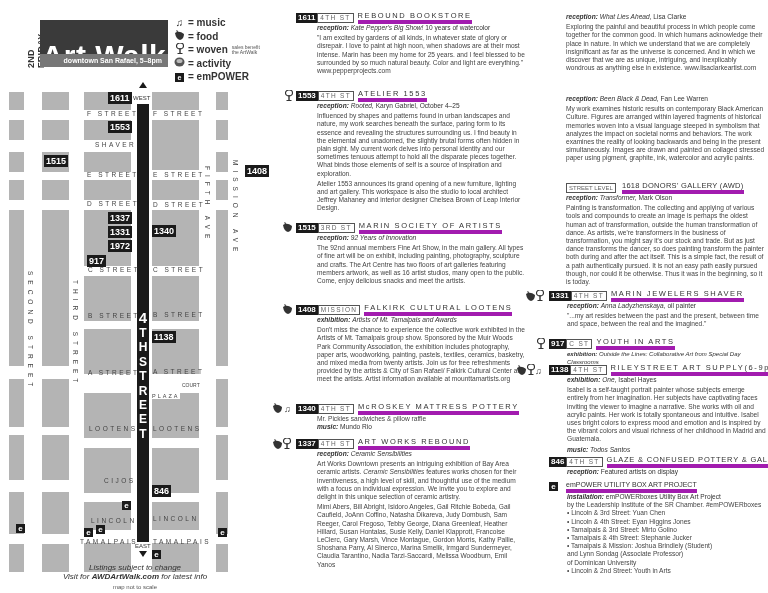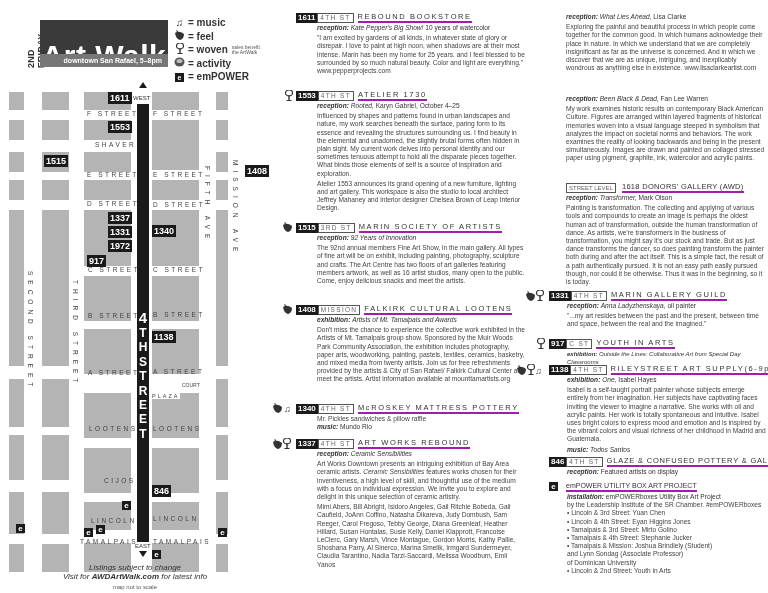--- a/index.html
+++ b/index.html
@@ -36,21 +36,21 @@
   .map-foot { position: absolute; left: 60px; width: 150px; text-align: center; font: italic 8px "Liberation Sans", sans-serif; color: #333; }
   .map-foot b { font-weight: bold; }
   .map-note { position: absolute; left: 60px; width: 150px; text-align: center; font: 6px "Liberation Sans", sans-serif; color: #555; }
 
   
   .listing { position: absolute; }
   .l-head { display: flex; align-items: center; height: 11px; white-space: nowrap; }
   .l-icons { position: absolute; display: flex; align-items: center; font-size: 9px; color: #333; }
   .l-num { background: #1a1a1a; color: #fff; font: bold 8px "Liberation Sans", sans-serif; padding: 0 2px; line-height: 10px; height: 10px; }
   .l-st { border: 1px solid #555; font: 6.5px "Liberation Sans", sans-serif; color: #666; padding: 0 2px; line-height: 8px; height: 10px; letter-spacing: 1.3px; margin-right: 4px; }
-  .l-name { font: 7.5px "Liberation Sans", sans-serif; color: #333; letter-spacing: 1.6px; border-bottom: 2px solid #a21caf; line-height: 9px; }
+  .l-name { font: 7.5px "Liberation Sans", sans-serif; color: #333; letter-spacing: 1.6px; border-bottom: 4px solid #a21caf; line-height: 9px; }
   .l-body { font: 6.6px "Liberation Sans", sans-serif; color: #444; line-height: 8.2px; margin-top: 1px; }
   .l-body p { margin-bottom: 2px; }
   .l-body .lead { color: #333; }
   .l-body .lead b { font-style: italic; font-weight: bold; }
   .l-body .lead i { font-style: italic; }
   .l-body ul { list-style: none; }
   .l-body li::before { content: "• "; }
   .l-body li.cont::before { content: "  "; }
   .lvl-tag { border: 1px solid #555; font: 6px "Liberation Sans", sans-serif; color: #666; padding: 0 2px; line-height: 8px; height: 10px; margin-right: 6px; }
 </style>
@@ -68,21 +68,21 @@
       <span class="ico">♫</span>
       <span>= music</span>
     </div>
     <div class="legend-row">
       <span class="ico">
         <svg width="11" height="10" viewBox="0 0 11 10">
             <path d="M1 3 Q5 0 10 4 Q10 9 6 10 Q2 9 1 3Z" fill="#333"></path>
             <path d="M2 1 L5 3 L3 0Z" fill="#333"></path>
           </svg>
       </span>
-      <span>= feel</span>
+      <span>= food</span>
     </div>
     <div class="legend-row">
       <span class="ico">
         <svg width="8" height="11" viewBox="0 0 8 11">
             <ellipse cx="4" cy="3" rx="3.5" ry="3" fill="none" stroke="#333" stroke-width="1.2"></ellipse>
             <rect x="3.3" y="5" width="1.4" height="5" fill="#333"></rect>
             <rect x="1.5" y="10" width="5" height="1" fill="#333"></rect>
           </svg>
       </span>
       <span>= woven</span>
@@ -250,21 +250,21 @@
   <span class="l-icons" style="left:-11px;top:0;">
     <svg width="8" height="11" viewBox="0 0 8 11">
         <ellipse cx="4" cy="3" rx="3.5" ry="3" fill="none" stroke="#333" stroke-width="1.2"></ellipse>
         <rect x="3.3" y="5" width="1.4" height="5" fill="#333"></rect>
         <rect x="1.5" y="10" width="5" height="1" fill="#333"></rect>
       </svg>
   </span>
   <div class="l-head">
     <span class="l-num">1553</span>
     <span class="l-st">4TH ST</span>
-    <span class="l-name">ATELIER 1730</span>
+    <span class="l-name">ATELIER 1553</span>
   </div>
   <div class="l-body" style="padding-left:21px;">
     <p class="lead"><b>reception:</b> <i>Rooted,</i><span> Karyn Gabriel, October 4–25</span></p>
     <p>Influenced by shapes and patterns found in urban landscapes and nature, my work searches beneath the surface, paring form to its essence and revealing the structures surrounding us. I find beauty in the elemental and unadorned, the slightly brutal forms often hidden in plain sight. My current work delves into personal identity and our sometimes tenuous attempt to hold all the disparate pieces together. What binds those elements of self is a source of inspiration and exploration.</p>
     <p>Atelier 1553 announces its grand opening of a new furniture, lighting and art gallery. This workspace is also the studio to local architect Jeffrey Mahaney and interior designer Chelsea Brown of Leap Interior Design.</p>
   </div>
 </div>
 
 <div class="listing" style="left:296px;top:222px;width:230px;">
   <span class="l-icons" style="left:-14px;top:0;">
@@ -378,21 +378,21 @@
         </svg></span>
     <span><svg width="8" height="11" viewBox="0 0 8 11">
           <ellipse cx="4" cy="3" rx="3.5" ry="3" fill="none" stroke="#333" stroke-width="1.2"></ellipse>
           <rect x="3.3" y="5" width="1.4" height="5" fill="#333"></rect>
           <rect x="1.5" y="10" width="5" height="1" fill="#333"></rect>
         </svg></span>
   </span>
   <div class="l-head">
     <span class="l-num">1331</span>
     <span class="l-st">4TH ST</span>
-    <span class="l-name">MARIN GALLERY GUILD</span>
+    <span class="l-name">MARIN JEWELERS SHAVER</span>
   </div>
   <div class="l-body" style="padding-left:18px;">
     <p class="lead"><b>reception:</b> <i>Anna Ladyzhenskaya,</i><span> oil painter</span></p>
     <p>"...my art resides between the past and the present, between time and space, between the real and the imagined."</p>
   </div>
 </div>
 
 <div class="listing" style="left:549px;top:338px;width:217px;">
   <span class="l-icons" style="left:-12px;top:0;">
     <svg width="8" height="11" viewBox="0 0 8 11">

